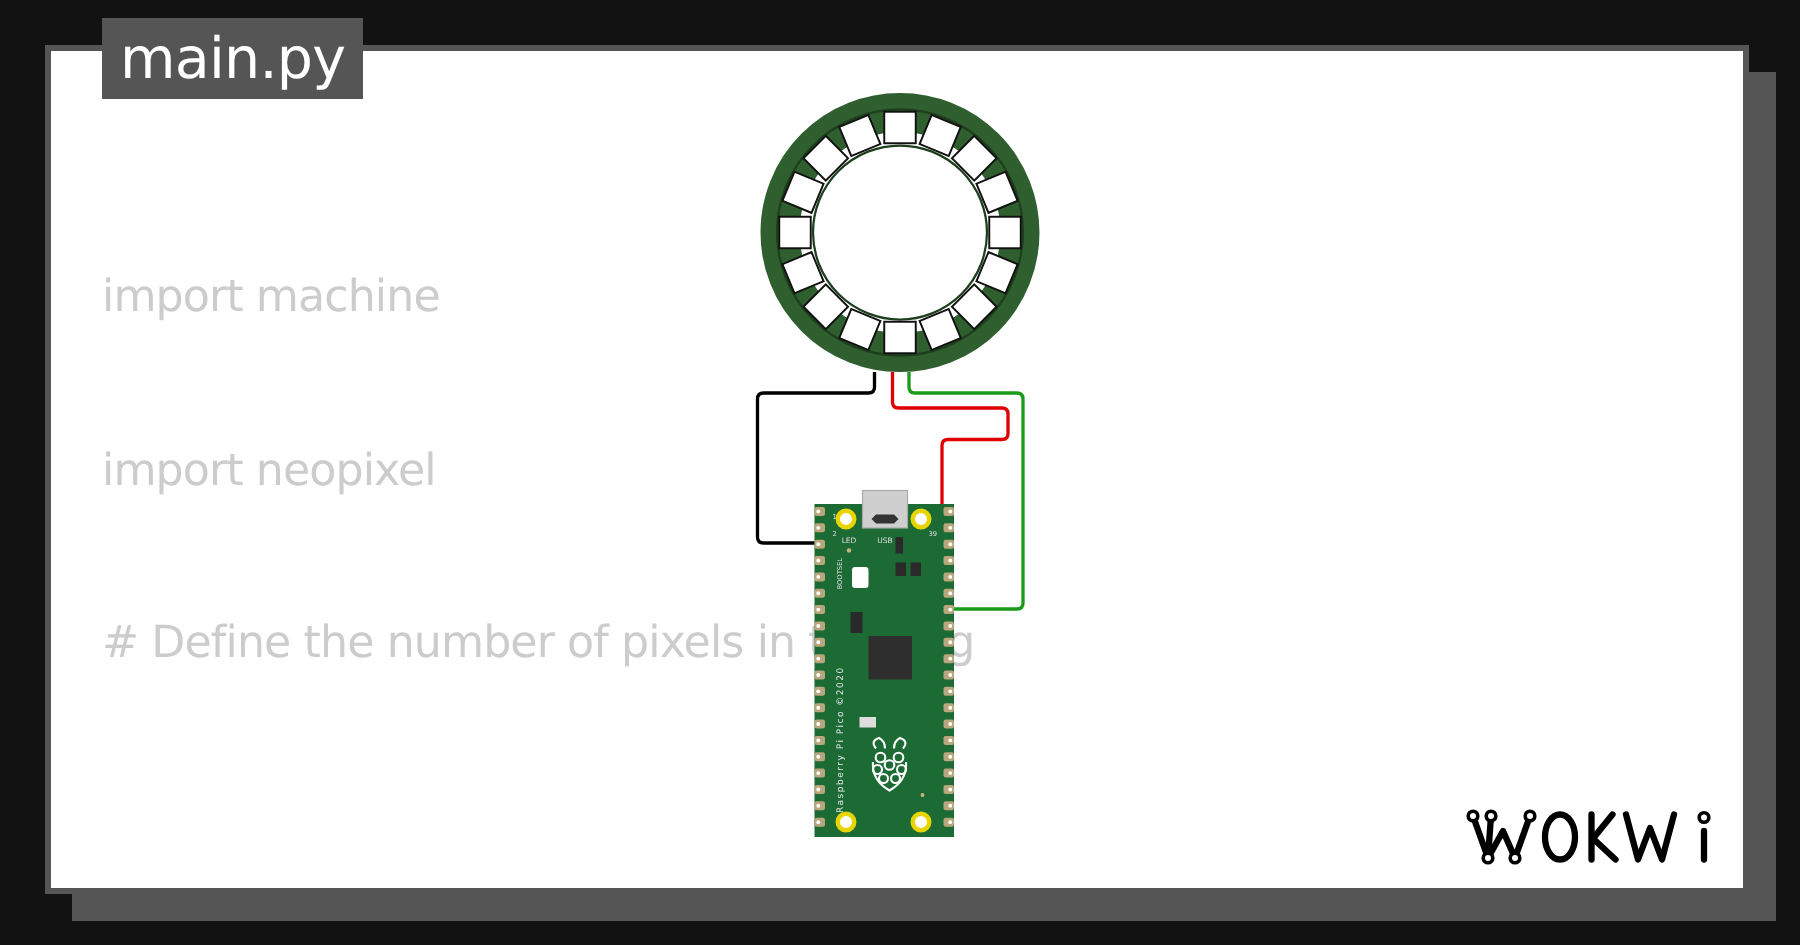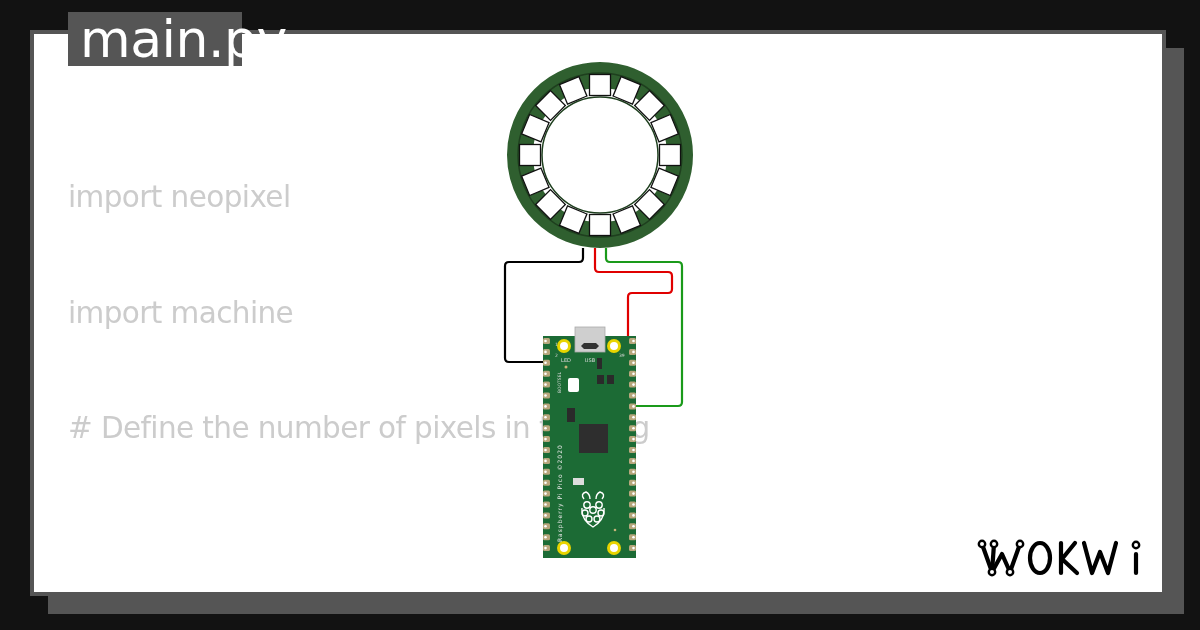--- a/index.html
+++ b/index.html
@@ -15,21 +15,21 @@
   }
   .card {
     position: absolute; left: 30px; top: 30px; width: 1128px; height: 558px;
     background: #ffffff;
     border: 4px solid #555555;
   }
   .title-tab {
     position: absolute; left: 68px; top: 12px; height: 54px;
     padding: 0 12px 0 12px;
     background: #555555; color: #ffffff;
-    font-size: 52px; line-height: 54px;
+    font-size: 38px; line-height: 54px;
     font-family: "DejaVu Sans", sans-serif;
     letter-spacing: -0.5px;
     box-sizing: border-box;
     width: 174px;
   }
   .code {
     position: absolute; left: 68px; top: 101px;
     color: #cccccc;
     font-size: 29.5px; line-height: 38.5px;
     font-family: "DejaVu Sans", sans-serif;
@@ -48,22 +48,22 @@
 <body>
 
 <div class="shadow"></div>
 <div class="card"></div>
 
 <div class="title-tab">
   <span>main.py</span>
 </div>
 
 <div class="code">
+  <div>import machine</div>
   <div>import neopixel</div>
-  <div>import machine</div>
   <div># Define the number of pixels in the ring</div>
   
   
   
   
   
   
   
 </div>
 

